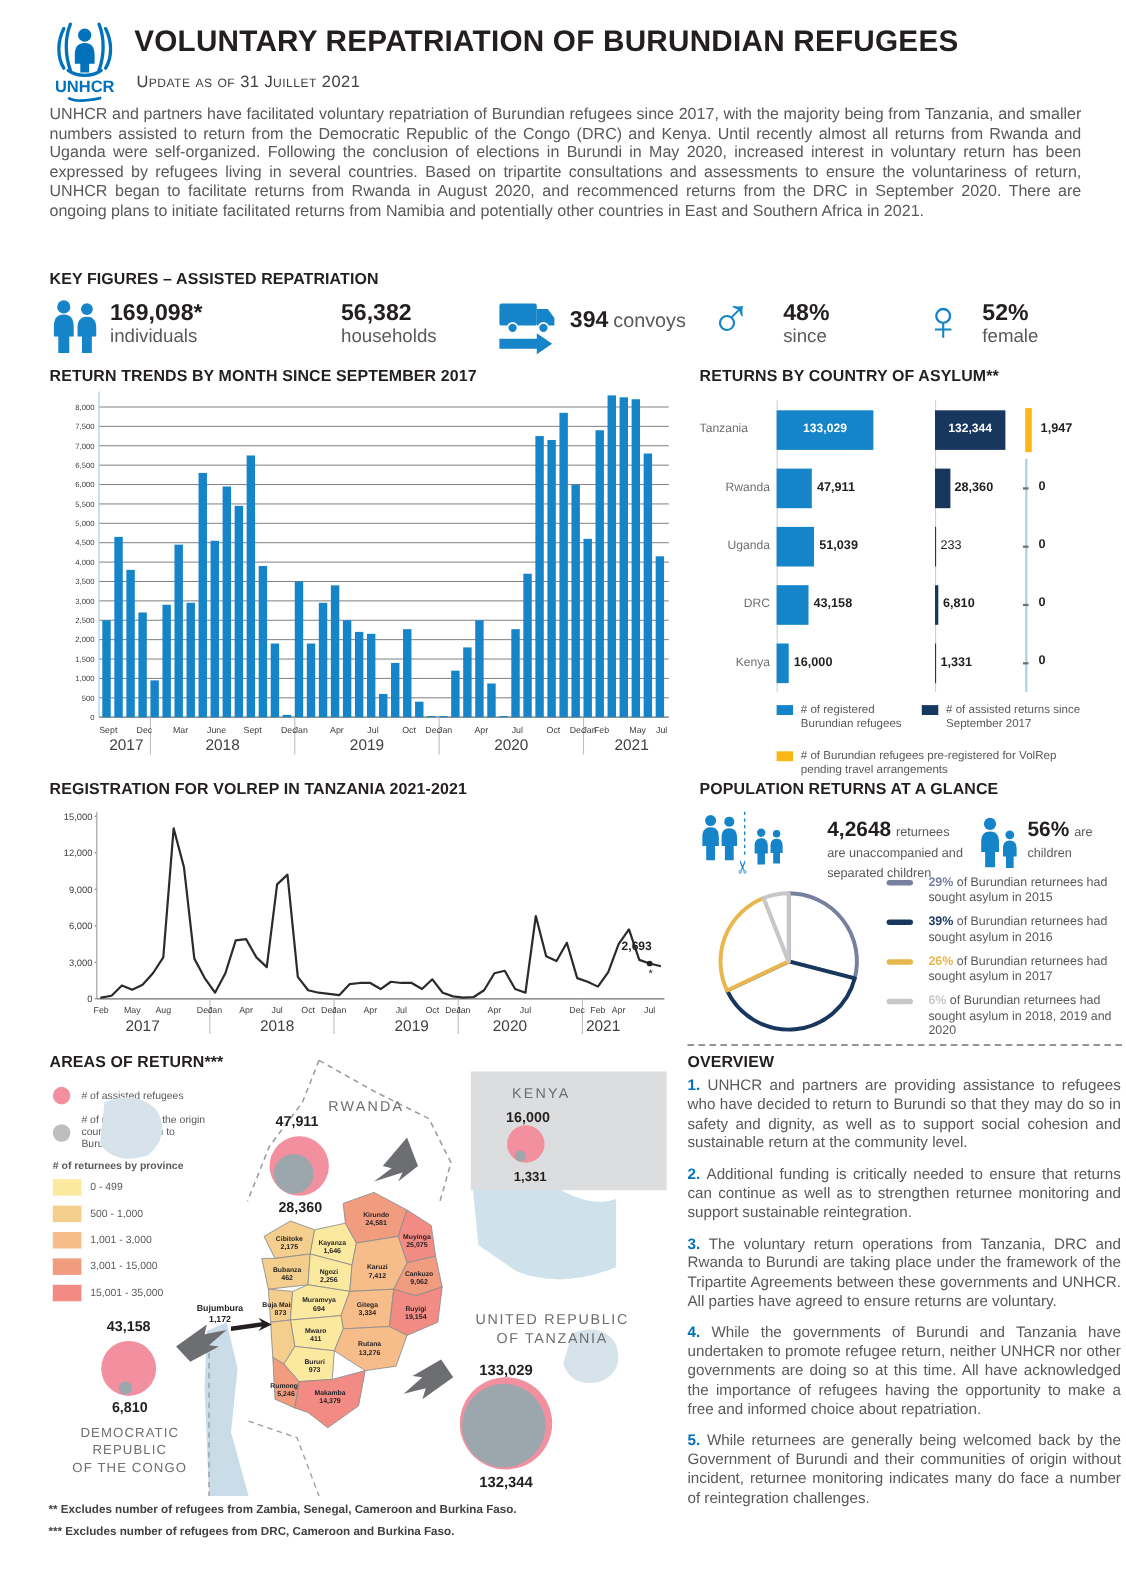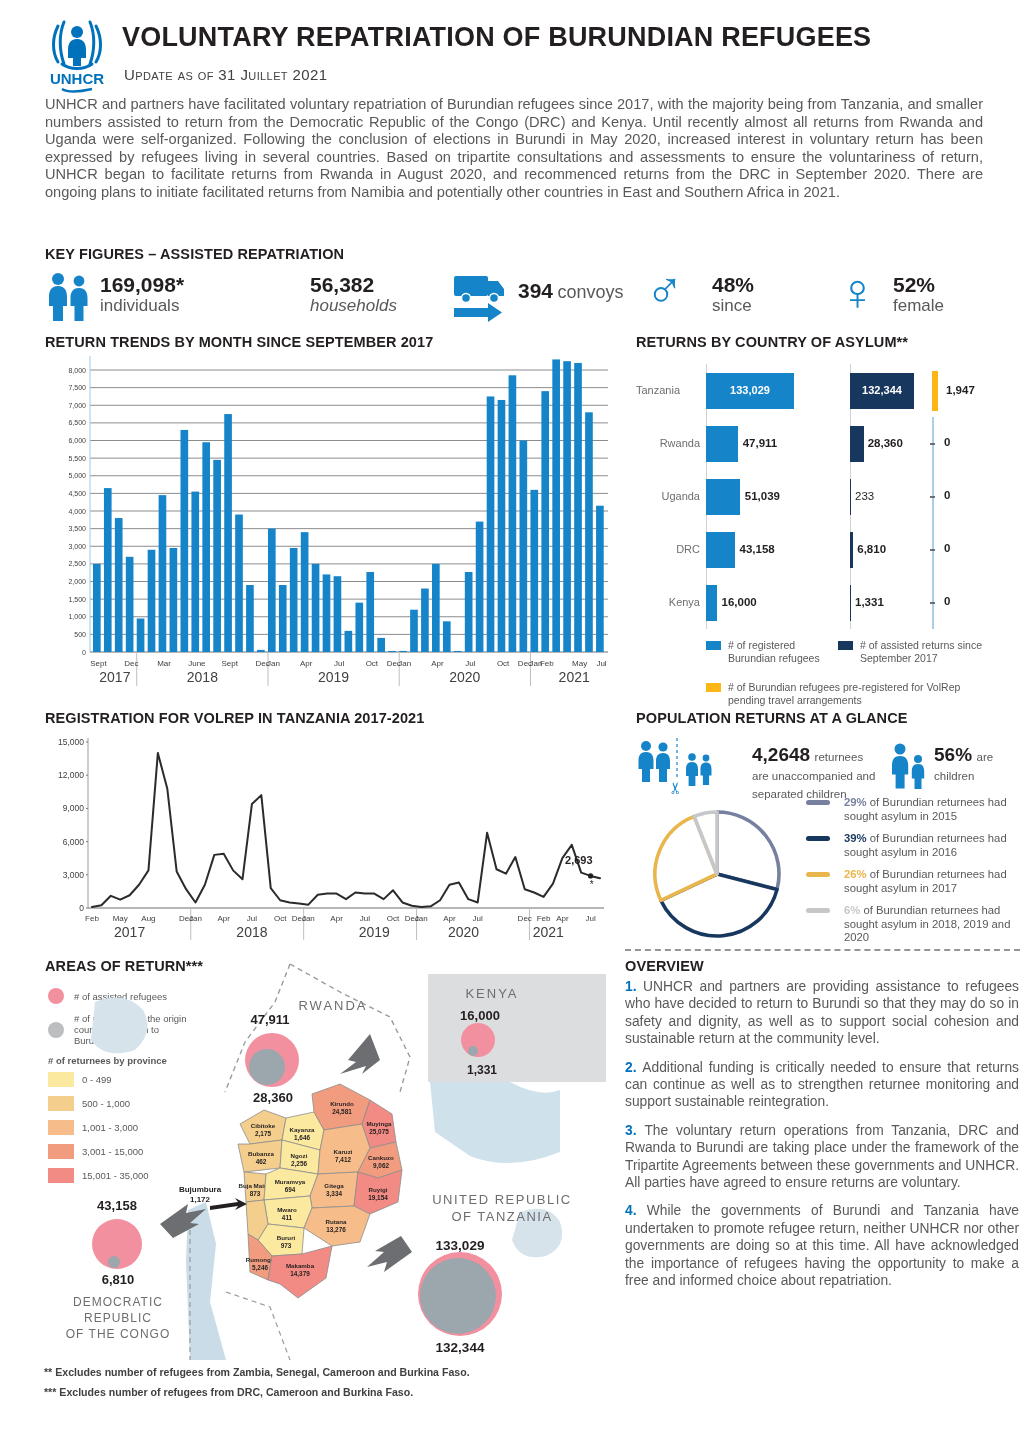--- a/index.html
+++ b/index.html
@@ -57,21 +57,21 @@
         <path d="M12,14 c-7,0 -9,5 -9,11 l0,9 4,0 0,15 10,0 0-15 4,0 0-9 c0,-6 -2,-11 -9,-11 z"></path>
       <circle cx="33" cy="9" r="5.4"></circle>
         <path d="M33,16 c-6.5,0 -8.5,4.5 -8.5,10 l0,8 4,0 0,15 9,0 0-15 4,0 0-8 c0,-5.5 -2,-10 -8.5,-10 z"></path>
     </g>
   </svg>
 </div>
 <div class="abs kf-num" style="left:100px;top:274px;">169,098*</div>
 <div class="abs kf-label" style="left:100px;top:296px;">individuals</div>
 
 <div class="abs kf-num" style="left:310px;top:274px;">56,382</div>
-<div class="abs kf-label" style="left:310px;top:296px;font-style:italic;">households</div>
+<div class="abs kf-label" style="left:310px;top:296px;">households</div>
 
 <div class="abs" style="left:452px;top:268px;width:56px;height:56px;">
   <svg width="56" height="56" viewBox="0 0 56 56">
     <rect x="2" y="8" width="34" height="20" rx="2" fill="#1584C8"></rect>
     <path d="M36,13 h10 l6,8 v7 h-16 z" fill="#1584C8"></path>
     <circle cx="14" cy="30" r="4.5" fill="#1584C8" stroke="#fff" stroke-width="1.5"></circle>
     <circle cx="42" cy="30" r="4.5" fill="#1584C8" stroke="#fff" stroke-width="1.5"></circle>
     <path d="M2,40 h34 v-5 l14,9.5 -14,9.5 v-5 h-34 z" fill="#1584C8"></path>
   </svg>
 </div>
@@ -247,21 +247,21 @@
     <div style="position:absolute;left:92px;top:283px;width:160px;font-size:10.5px;color:#58595B;line-height:13px;white-space:pre-line;"># of registered
 Burundian refugees</div>
     <div style="position:absolute;left:202px;top:285px;width:15px;height:9px;background:#18375F;"></div>
     <div style="position:absolute;left:224px;top:283px;width:160px;font-size:10.5px;color:#58595B;line-height:13px;white-space:pre-line;"># of assisted returns since
 September 2017</div>
     <div style="position:absolute;left:70px;top:327px;width:15px;height:9px;background:#FDB714;"></div>
     <div style="position: absolute; left: 92px; top: 325px; width: 290px; font-size: 10.5px; color: rgb(88, 89, 91); line-height: 13px; white-space: pre-line;"># of Burundian refugees pre-registered for VolRep
 pending travel arrangements</div>
   </div>
 
-<div class="abs sec-title" style="left:45px;top:710px;">REGISTRATION FOR VOLREP IN TANZANIA 2017-2021</div>
+<div class="abs sec-title" style="left:45px;top:710px;">REGISTRATION FOR VOLREP IN TANZANIA 2021-2021</div>
 <svg id="linechart" class="abs" style="left:38px;top:730px;" width="585" height="222">
     <text x="46" y="181" text-anchor="end" font-size="8.5" fill="#414042">0</text>
     <line x1="48" y1="178" x2="50" y2="178" stroke="#6d6e71" stroke-width="1"></line>
     <text x="46" y="147.8" text-anchor="end" font-size="8.5" fill="#414042">3,000</text>
     <line x1="48" y1="144.8" x2="50" y2="144.8" stroke="#6d6e71" stroke-width="1"></line>
     <text x="46" y="114.6" text-anchor="end" font-size="8.5" fill="#414042">6,000</text>
     <line x1="48" y1="111.6" x2="50" y2="111.6" stroke="#6d6e71" stroke-width="1"></line>
     <text x="46" y="81.39999999999999" text-anchor="end" font-size="8.5" fill="#414042">9,000</text>
     <line x1="48" y1="78.39999999999999" x2="50" y2="78.39999999999999" stroke="#6d6e71" stroke-width="1"></line>
     <text x="46" y="48.19999999999999" text-anchor="end" font-size="8.5" fill="#414042">12,000</text>
@@ -518,18 +518,19 @@
     <text x="160" y="240" text-anchor="middle" font-size="8" font-weight="700" fill="#231F20">1,172</text>
     <path d="M170,244 l28,-4 l-3,-4 l12,6 l-12,6 l3,-4 l-28,4 z" fill="#231F20"></path>
   </svg>
 
 <div class="abs sec-title" style="left:625px;top:958px;">OVERVIEW</div>
 <div id="overviewlist" class="abs" style="left:625px;top:978px;width:394px;">
     <div class="ov-item"><span class="ov-num">1. </span>UNHCR and partners are providing assistance to refugees who have decided to return to Burundi so that they may do so in safety and dignity, as well as to support social cohesion and sustainable return at the community level.</div>
     <div class="ov-item"><span class="ov-num">2. </span>Additional funding is critically needed to ensure that returns can continue as well as to strengthen returnee monitoring and support sustainable reintegration.</div>
     <div class="ov-item"><span class="ov-num">3. </span>The voluntary return operations from Tanzania, DRC and Rwanda to Burundi are taking place under the framework of the Tripartite Agreements between these governments and UNHCR. All parties have agreed to ensure returns are voluntary.</div>
     <div class="ov-item"><span class="ov-num">4. </span>While the governments of Burundi and Tanzania have undertaken to promote refugee return, neither UNHCR nor other governments are doing so at this time. All have acknowledged the importance of refugees having the opportunity to make a free and informed choice about repatriation.</div>
+    <div class="ov-item"><span class="ov-num">5. </span>While returnees are generally being welcomed back by the Government of Burundi and their communities of origin without incident, returnee monitoring indicates many do face a number of reintegration challenges.</div>
   </div>
 
 <div id="footnotes" class="abs" style="left:44px;top:1366px;width:560px;">
     <div class="fnote">** Excludes number of refugees from Zambia, Senegal, Cameroon and Burkina Faso.</div>
     <div class="fnote">*** Excludes number of refugees from DRC, Cameroon and Burkina Faso.</div>
   </div>
 
 </body></html>

